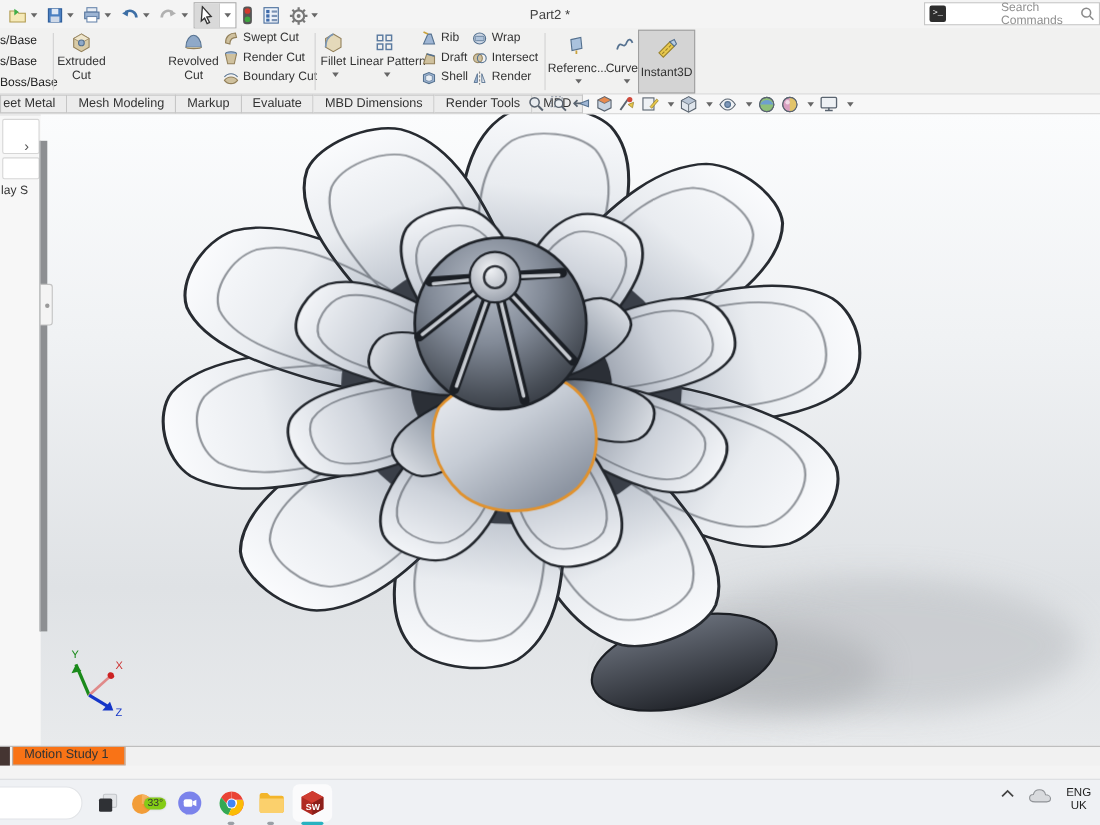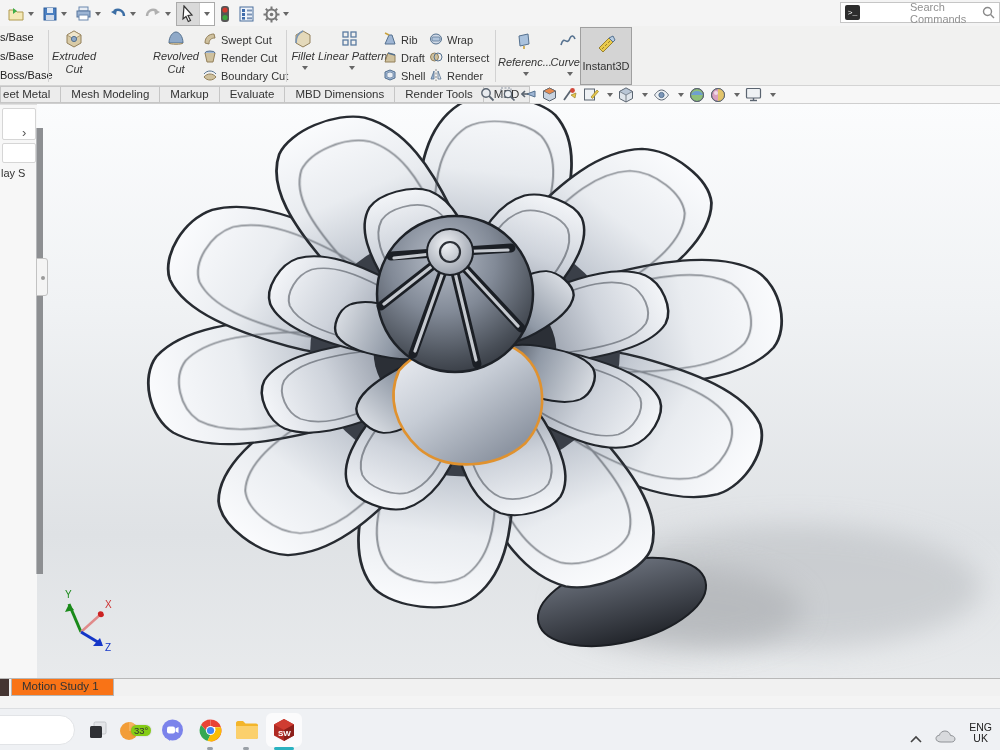--- a/index.html
+++ b/index.html
@@ -18,26 +18,26 @@
   .selbox .cpart { padding:0 4px; border-left:1px solid #ccc; height:22px; display:flex; align-items:center; }
   .wintitle { position:absolute; left:0; right:0; top:6px; text-align:center; font-size:12px; color:#444; }
   .searchbox { position:absolute; right:0; top:2px; width:160px; height:21px; background:#fff; border:1px solid #c6c6c6; display:flex; align-items:center; gap:6px; padding:0 4px; }
   .cmdicon { width:15px; height:15px; background:#2d2d2d; color:#fff; font-size:8px; font-family:"Liberation Mono", monospace; display:flex; align-items:center; justify-content:center; border-radius:2px; }
   .searchtext { color:#909090; font-size:11px; flex:1;margin-left:44px; }
 
   
   .ribbon { position:absolute; left:0; top:26px; width:1000px; height:60px; background:#f1f1f0; border-bottom:1px solid #d4d4d4;padding-left:16px; }
   .rsep { position:absolute; top:4px; width:1px; height:52px; background:#d2d2d2; }
   .rtrunc { position:absolute; left:0; top:2px; line-height:19px; color:#222; white-space:nowrap; }
-  .bigbtn { position:absolute; top:2px; height:56px; text-align:center; color:#333; cursor:default;font-style:italic; }
+  .bigbtn { position:absolute; top:2px; height:56px; text-align:center; color:#333; cursor:default; }
   .bigbtn .bicon { height:20px; display:flex; justify-content:center; margin-top:2px; }
   .bigbtn .bl { line-height:13px; white-space:nowrap; }
   .bigbtn .bcaret { display:flex; justify-content:center; margin-top:3px; }
   .stack { position:absolute; top:2px; }
-  .srow { display:flex; align-items:flex-end; height:18px; gap:4px; white-space:nowrap; color:#333; }
+  .srow { display:flex; align-items:flex-start; height:18px; gap:4px; white-space:nowrap; color:#333; }
   .instant { position:absolute; top:1px; height:58px; background:#d4d4d4; border:1px solid #9f9f9f; text-align:center; }
   .mi { display:block; }
 
   
   .tabrow { position:absolute; left:0; top:86px; width:1000px; height:18px; background:#f7f7f7; border-bottom:1px solid #cfcfcf; }
   .tabs { position:absolute; left:0; top:0; display:flex; }
   .tab { height:17px; padding:1px 10px 0 10px; background:#ececec; border:1px solid #c6c6c6; border-left:none; font-size:11.5px; color:#333; white-space:nowrap; }
   .tab:first-child { border-left:1px solid #c6c6c6; padding-left:2px; }
   .hud { position:absolute; left:480px; top:0px; display:flex; align-items:center; height:17px; gap:5px; }
   .hud .hic { display:flex; align-items:center; }
@@ -65,21 +65,21 @@
   .statusstrip { position:absolute; left:0; top:696px; width:1000px; height:12px; background:#f4f4f4; }
 
   
   .taskbar { position:absolute; left:0; top:708px; width:1000px; height:42px; background:#eff1f4; border-top:1px solid #dcdee1; }
   .searchpill { position:absolute; left:-30px; top:6px; width:105px; height:30px; background:#fff; border:1px solid #e2e4e7; border-radius:16px; }
   .tbic { position:absolute; top:7px; width:28px; height:28px; display:flex; align-items:center; justify-content:center; }
   .runds { position:absolute; top:38px; width:6px; height:3px; border-radius:2px; background:#9aa0a6; }
   .swbg { position:absolute; left:266px; top:4px; width:36px; height:34px; background:#fbfbfc; border-radius:6px; }
   .swline { position:absolute; left:274px; top:38px; width:20px; height:3px; border-radius:2px; background:#29b2c0; }
   .badge { position:absolute; left:131px; top:16px; background:#84cc16; border-radius:7px; padding:0 3px; font-size:9.5px; color:#333; box-shadow:0 0 2px rgba(0,0,0,.2); }
-  .tray { position:absolute; right:8px; top:7px; display:flex; align-items:flex-end; gap:12px; height:28px; }
+  .tray { position:absolute; right:8px; top:7px; display:flex; align-items:flex-start; gap:12px; height:28px; }
   .lang { font-size:10.5px; color:#222; line-height:11px; text-align:center; }
 </style>
 </head>
 <body>
 
 <div class="app">
 
   <div class="titlebar">
     <div class="qat">
       <div class="qbtn">
@@ -158,20 +158,21 @@
               <line x1="14" y1="8.5" x2="16.5" y2="8.5"></line>
               <line x1="2.8" y1="2.8" x2="4.6" y2="4.6"></line>
               <line x1="12.4" y1="12.4" x2="14.2" y2="14.2"></line>
               <line x1="2.8" y1="14.2" x2="4.6" y2="12.4"></line>
               <line x1="12.4" y1="4.6" x2="14.2" y2="2.8"></line>
             </g>
           </svg>
         <span class="caret"></span>
       </div>
     </div>
+    <div class="wintitle">Part2 *</div>
     <div class="searchbox">
       <span class="cmdicon">&gt;_</span>
       <span class="searchtext">Search Commands</span>
       <svg width="13" height="13" viewBox="0 0 13 13">
           <circle cx="5.5" cy="5.5" r="4" fill="none" stroke="#8a8a8a" stroke-width="1.4"></circle>
           <line x1="8.6" y1="8.6" x2="12" y2="12" stroke="#8a8a8a" stroke-width="1.4"></line>
         </svg>
     </div>
   </div>
 

